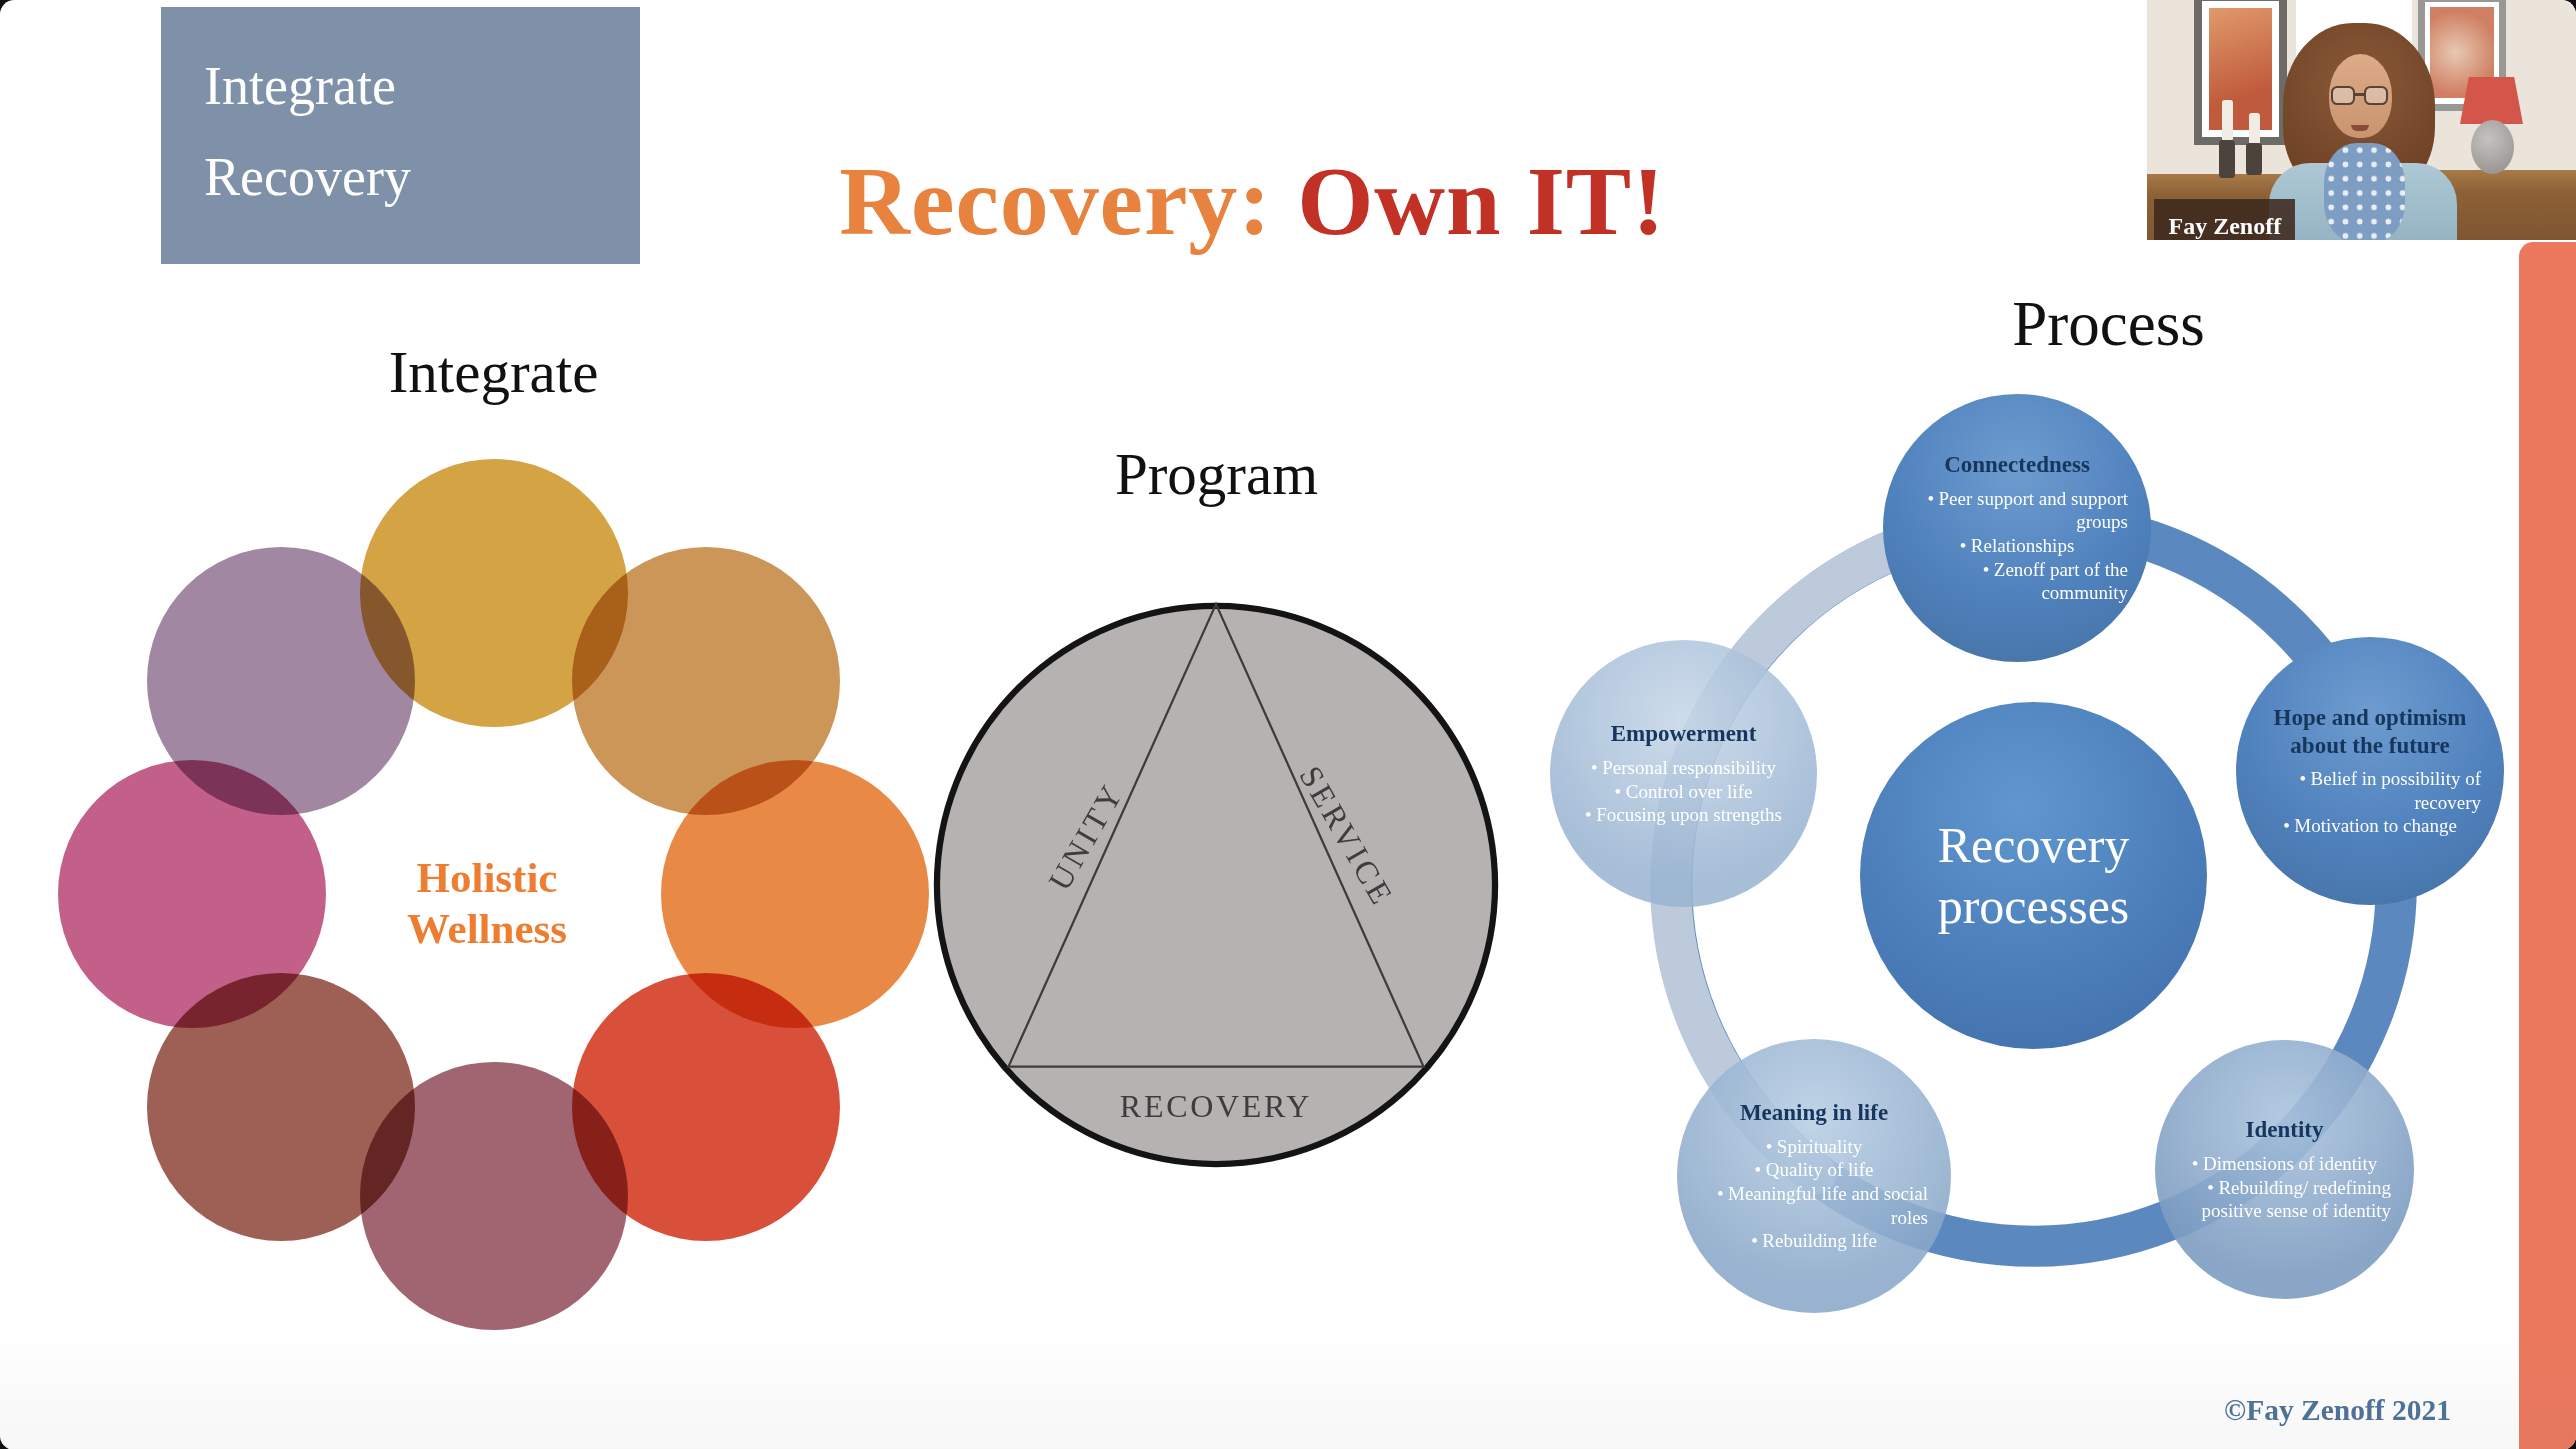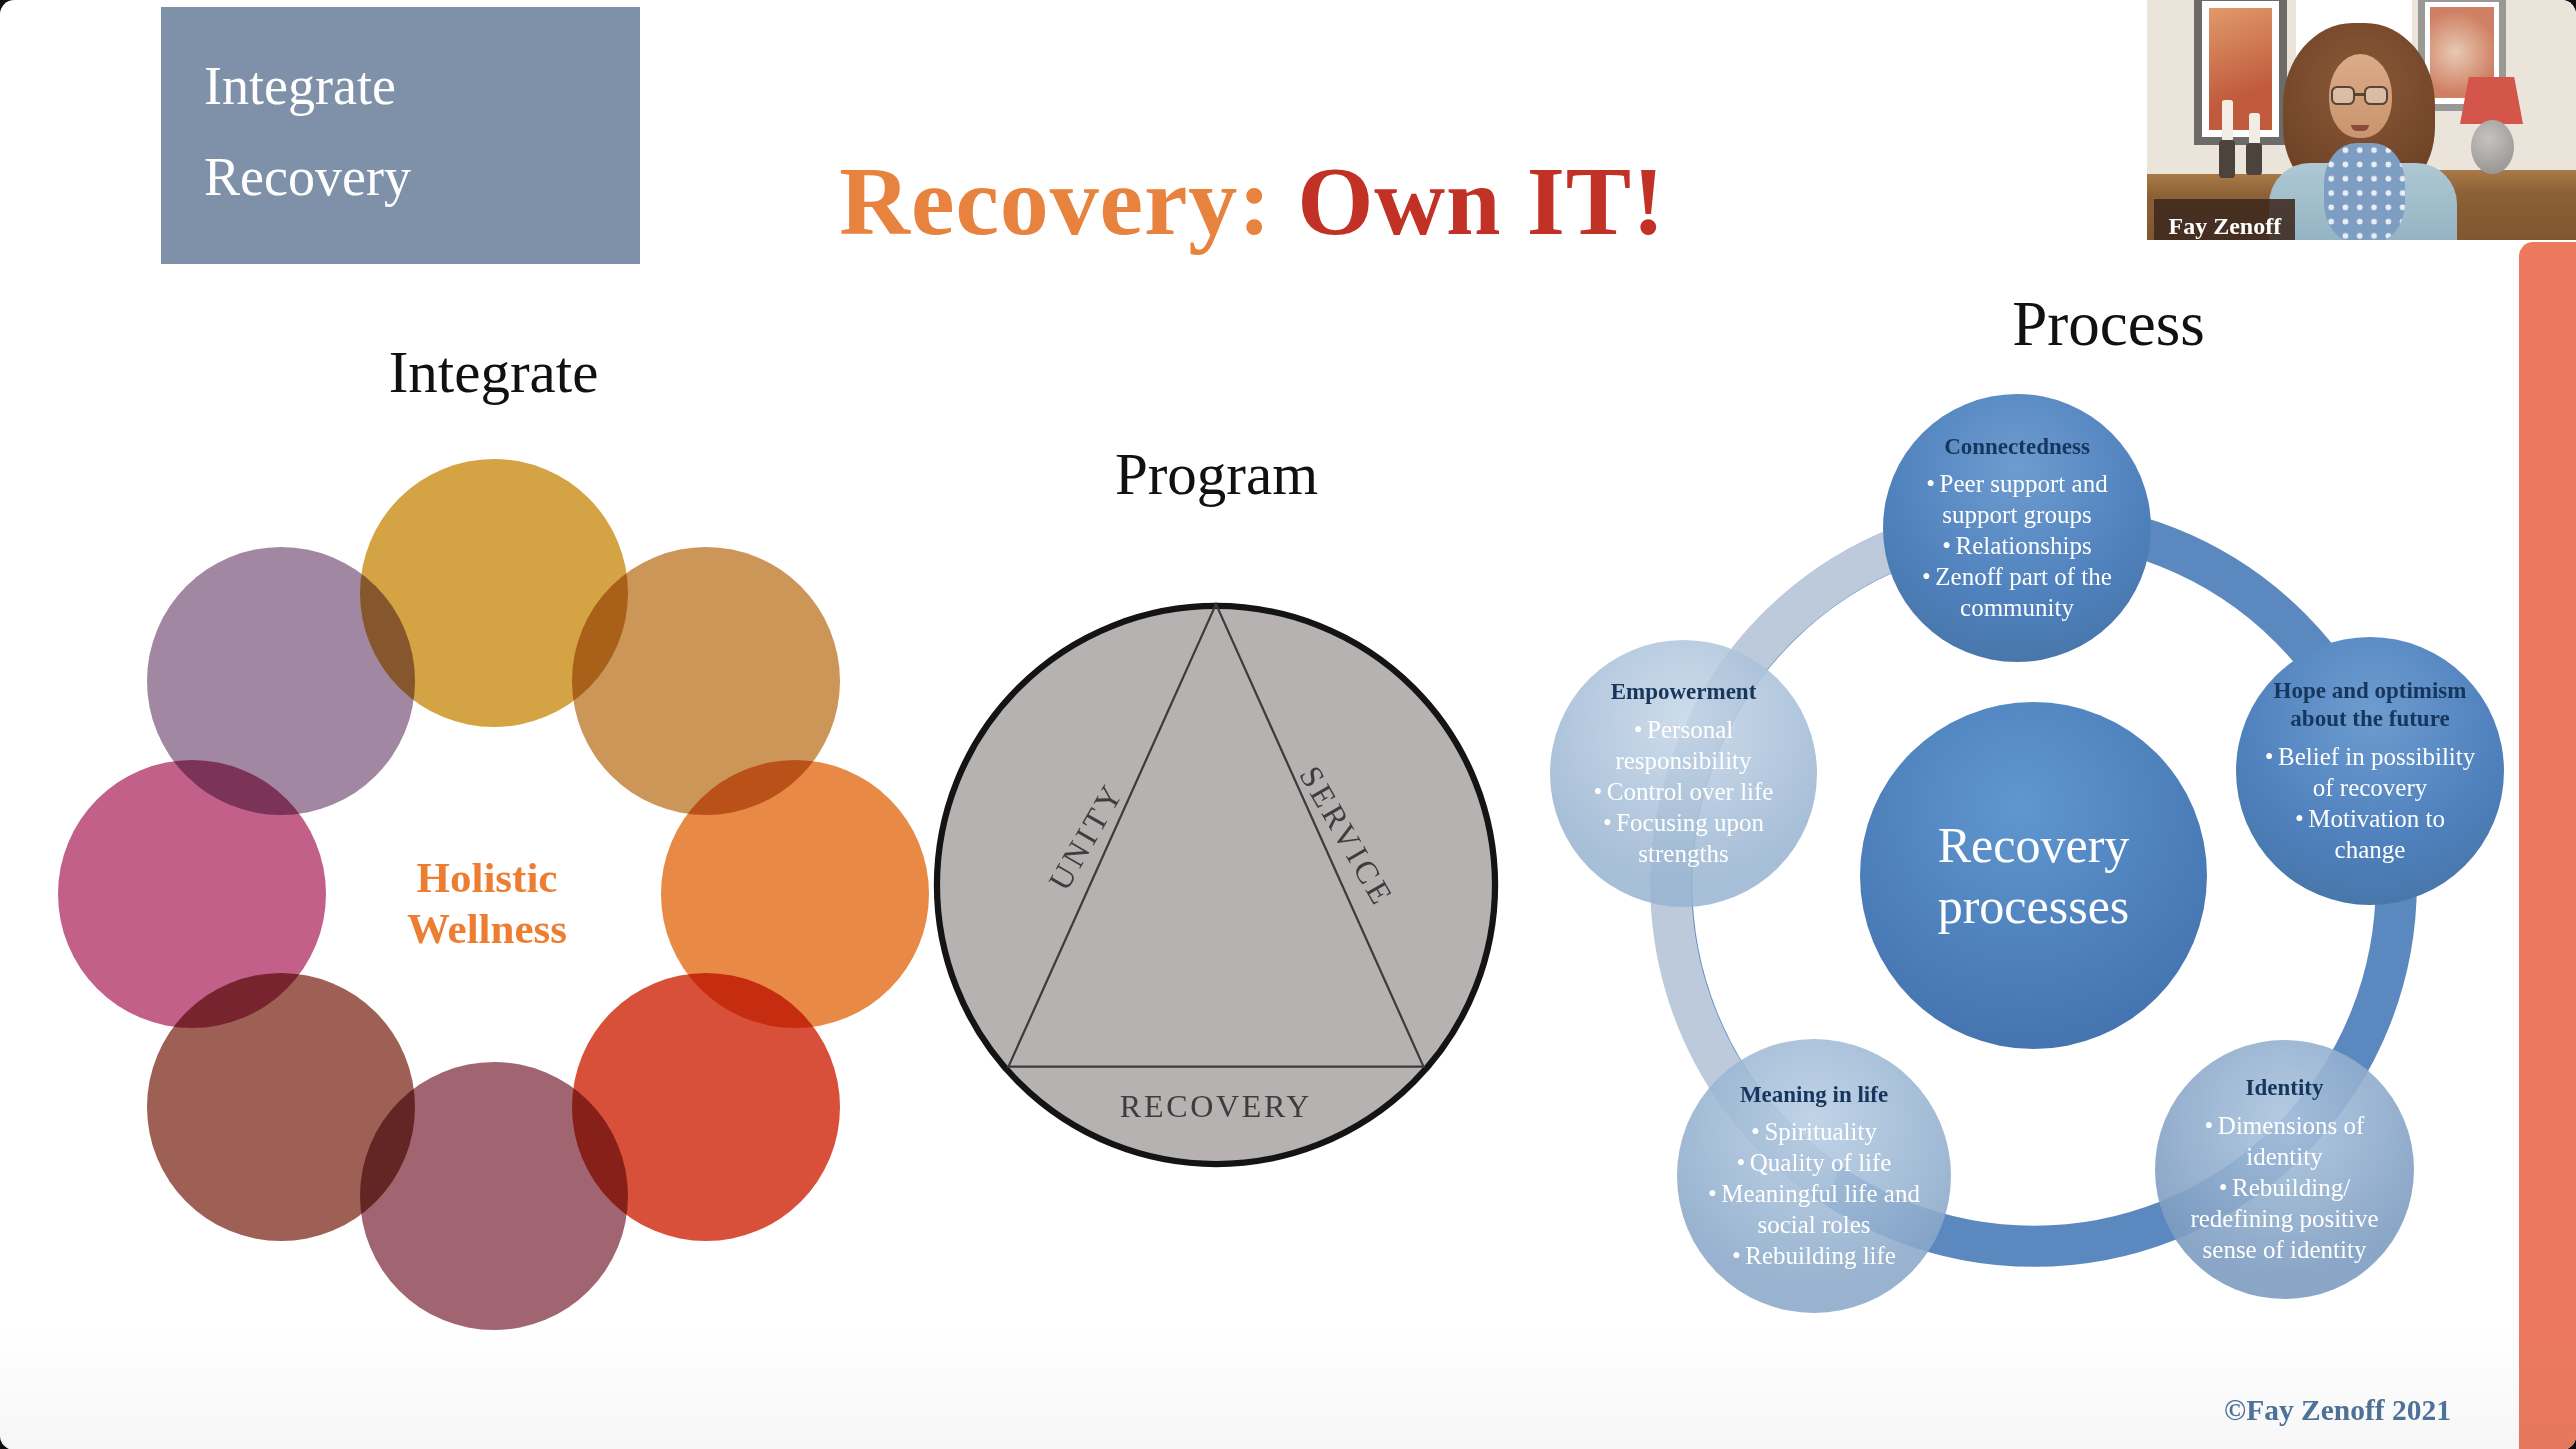--- a/index.html
+++ b/index.html
@@ -108,21 +108,21 @@
   .label-recovery{left:1082px;top:1088px;width:268px;letter-spacing:2.7px;}
 
   
   .ring-svg{position:absolute;left:1627px;top:477px;width:814px;height:814px;z-index:1;}
   .bubble{
     position:absolute;border-radius:50%;z-index:2;
     display:flex;flex-direction:column;align-items:center;justify-content:center;
     text-align:center;padding:23px;
   }
   .bubble .b-title{font-weight:700;color:#17365d;font-size:23px;line-height:1.2;margin-bottom:8px;}
-  .bubble .b-bullet{color:#ffffff;font-size:25px;line-height:1.24;}
+  .bubble .b-bullet{color:#ffffff;font-size:19px;line-height:1.24;text-align:right;}
   .bubble .b-bullet::before{content:"\2022";margin-right:4.5px;}
   .bubble-connectedness{left:1883px;top:394px;width:268px;height:268px;
     background:radial-gradient(circle at 50% 28%,#6e9ccf 0%,#4f81bd 55%,#44709f 100%);}
   .bubble-hope{left:2236px;top:637px;width:268px;height:268px;
     background:radial-gradient(circle at 50% 28%,#6e9ccf 0%,#4f81bd 55%,#44709f 100%);}
   .bubble-identity{left:2155px;top:1040px;width:259px;height:259px;
     background:radial-gradient(circle at 50% 30%,rgba(171,196,222,0.9) 0%,rgba(126,157,193,0.9) 70%);}
   .bubble-meaning{left:1677px;top:1039px;width:274px;height:274px;
     background:radial-gradient(circle at 50% 30%,rgba(184,206,228,0.88) 0%,rgba(138,168,201,0.88) 70%);}
   .bubble-empowerment{left:1550px;top:640px;width:267px;height:267px;

